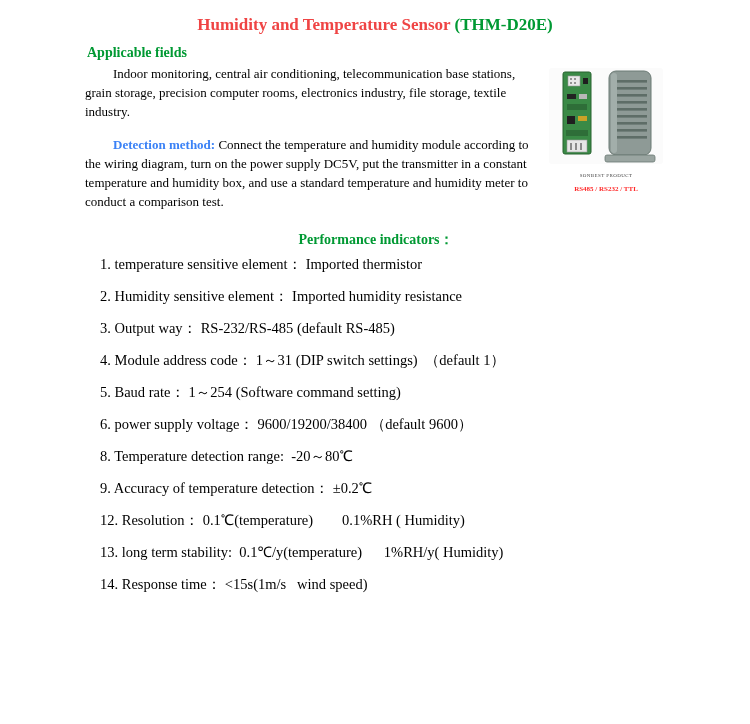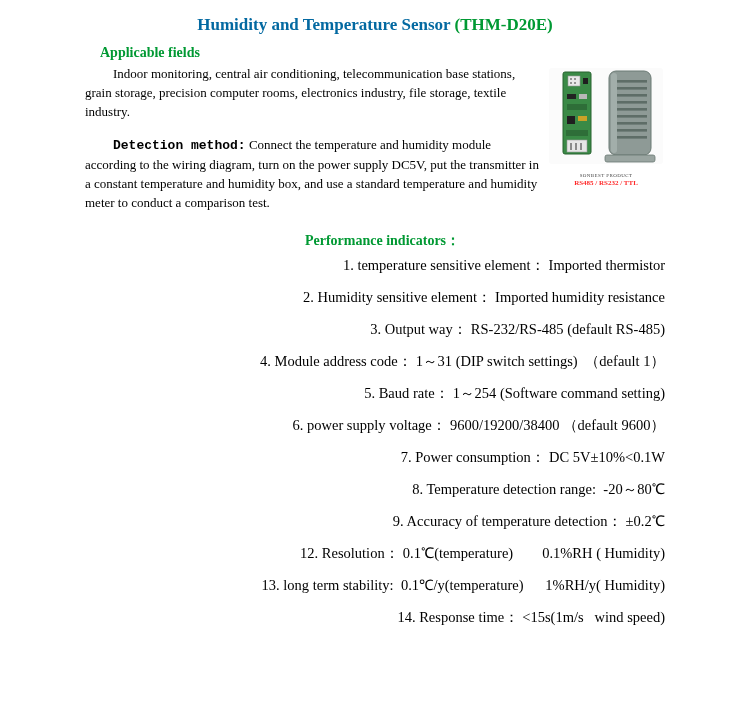--- a/index.html
+++ b/index.html
@@ -17,58 +17,58 @@
     background: #fff;
   }
   .title {
     text-align: center;
     font-size: 17px;
     font-weight: bold;
     line-height: 22px;
     margin-bottom: 8px;
     white-space: nowrap;
   }
-  .t-blue { color: #0369a1; }
+  .t-blue { color: #ef4444; }
   .t-green { color: #009933; margin-top: 24px; }
   .section-heading {
     color: #009933;
     font-size: 14px;
     font-weight: bold;
     line-height: 18px;
-    margin: 2px 0 2px 15px;
+    margin: 2px 0 2px 2px;
   }
   .body-par {
     font-size: 13px;
     line-height: 19px;
     text-indent: 28px;
   }
   .detect-par { margin-top: 14px; }
-  .lead { color: #000000; font-weight: bold; font-family: Liberation Mono, monospace; }
+  .lead { color: #3b82f6; font-weight: bold; }
   .product-figure {
     float: right;
     width: 118px;
     margin: 22px 0 6px 8px;
     text-align: center;
   }
   .fig-caption-small {
     font-size: 5px;
     line-height: 7px;
     color: #444;
     letter-spacing: 0.4px;
     margin-top: 2px;
   }
   .fig-caption-red {
     font-size: 7px;
     line-height: 9px;
     font-weight: bold;
     color: #ff2a2a;
-    margin-top: 0;
+    margin-top: 6px;
   }
   .perf-heading { margin-top: 20px; text-align: center; }
-  .perf-list { margin: 6px 0 0 15px; text-align: right; }
+  .perf-list { margin: 6px 0 0 15px; }
   .perf-item {
     font-size: 14.5px;
     line-height: 19px;
     margin-bottom: 13px;
     white-space: pre-wrap;
   }
 </style>
 </head>
 <body>
 
@@ -130,21 +130,20 @@
 
   <div class="section-heading perf-heading">Performance indicators：</div>
 
   <div class="perf-list">
     <div class="perf-item">1. temperature sensitive element： Imported thermistor</div>
     <div class="perf-item">2. Humidity sensitive element： Imported humidity resistance</div>
     <div class="perf-item">3. Output way： RS-232/RS-485 (default RS-485)</div>
     <div class="perf-item">4. Module address code： 1～31 (DIP switch settings)  （default 1）</div>
     <div class="perf-item">5. Baud rate： 1～254 (Software command setting)</div>
     <div class="perf-item">6. power supply voltage： 9600/19200/38400 （default 9600）</div>
-    <div class="perf-item">7. Power consumption： DC 5V±10%&lt;0.1W</div>
     <div class="perf-item">8. Temperature detection range:  -20～80℃</div>
     <div class="perf-item">9. Accuracy of temperature detection： ±0.2℃</div>
     <div class="perf-item">12. Resolution： 0.1℃(temperature)        0.1%RH ( Humidity)</div>
     <div class="perf-item">13. long term stability:  0.1℃/y(temperature)      1%RH/y( Humidity)</div>
     <div class="perf-item">14. Response time： &lt;15s(1m/s   wind speed)</div>
   </div>
 
 </div>
 
 </body></html>

